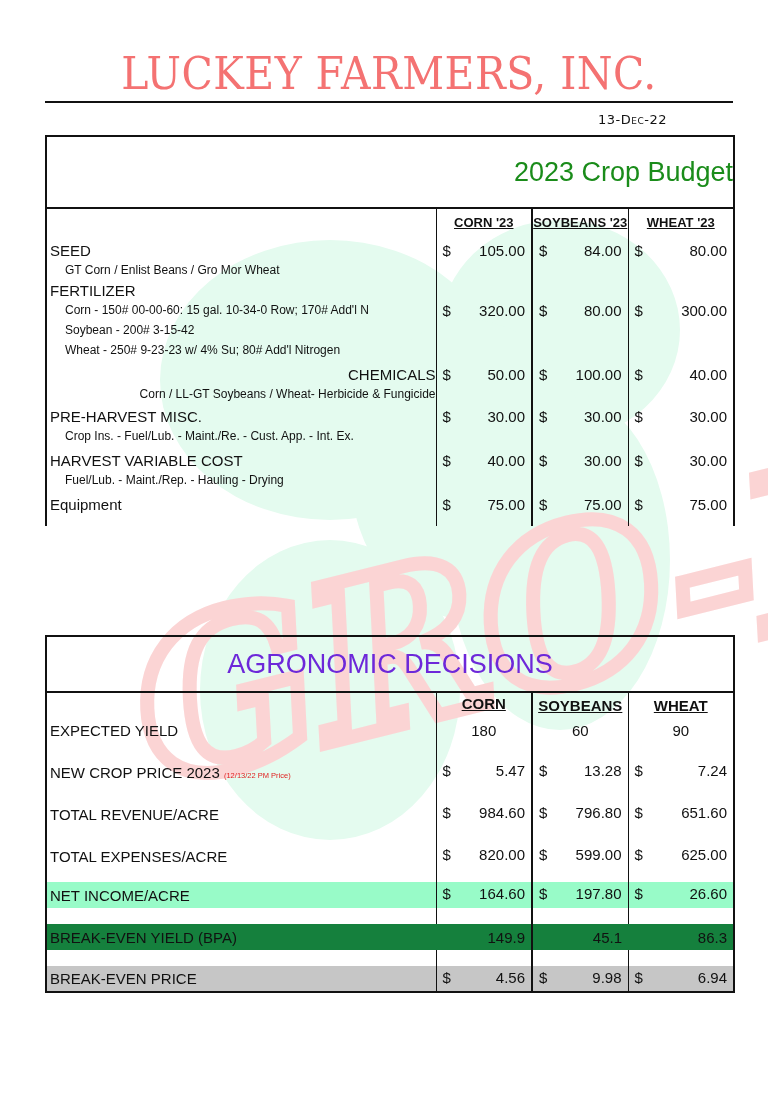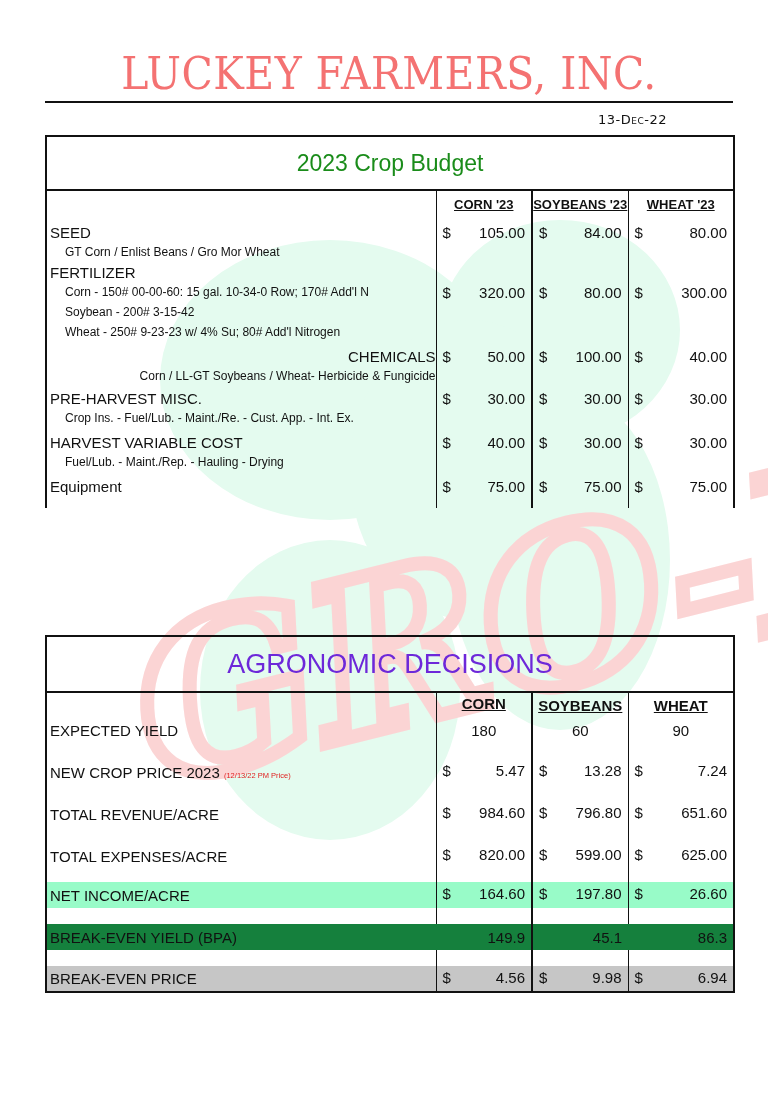--- a/index.html
+++ b/index.html
@@ -18,21 +18,21 @@
       transform: scaleX(0.93); transform-origin: center;
     }
     .title-rule { position: absolute; left: 45px; top: 101px; width: 688px; height: 2px; background: #111; }
     .date { position: absolute; left: 598px; top: 112px; font-size: 13px; letter-spacing: 0.5px; font-variant: small-caps; font-family: "DejaVu Sans", sans-serif; }
 
     table { border-collapse: collapse; position: absolute; left: 45px; width: 688px; table-layout: fixed; }
     td, th { font-family: "Liberation Sans", sans-serif; }
 
     
     .budget { top: 135px; }
-    .budget .head-cell { border: 2px solid #111; height: 54px; text-align: center; color: #1a8c1a; font-size: 23px; font-weight: normal; vertical-align: middle; }
+    .budget .head-cell { border: 2px solid #111; height: 72px; text-align: right; color: #1a8c1a; font-size: 27px; font-weight: normal; vertical-align: middle; }
     .col-desc { width: 390px; }
     .col-num { width: 96px; }
     .col-num2 { width: 106px; }
     .budget .body-area td { vertical-align: top; }
     .frame-left { border-left: 2px solid #111; }
     .frame-right { border-right: 2px solid #111; }
     .vsep { border-left: 1px solid #111; }
     .vsep2 { border-left: 2px solid #111; }
 
     .colhead { text-align: center; font-weight: bold; font-size: 13px; text-decoration: underline; padding-top: 6px; height: 34px; vertical-align: top; }

